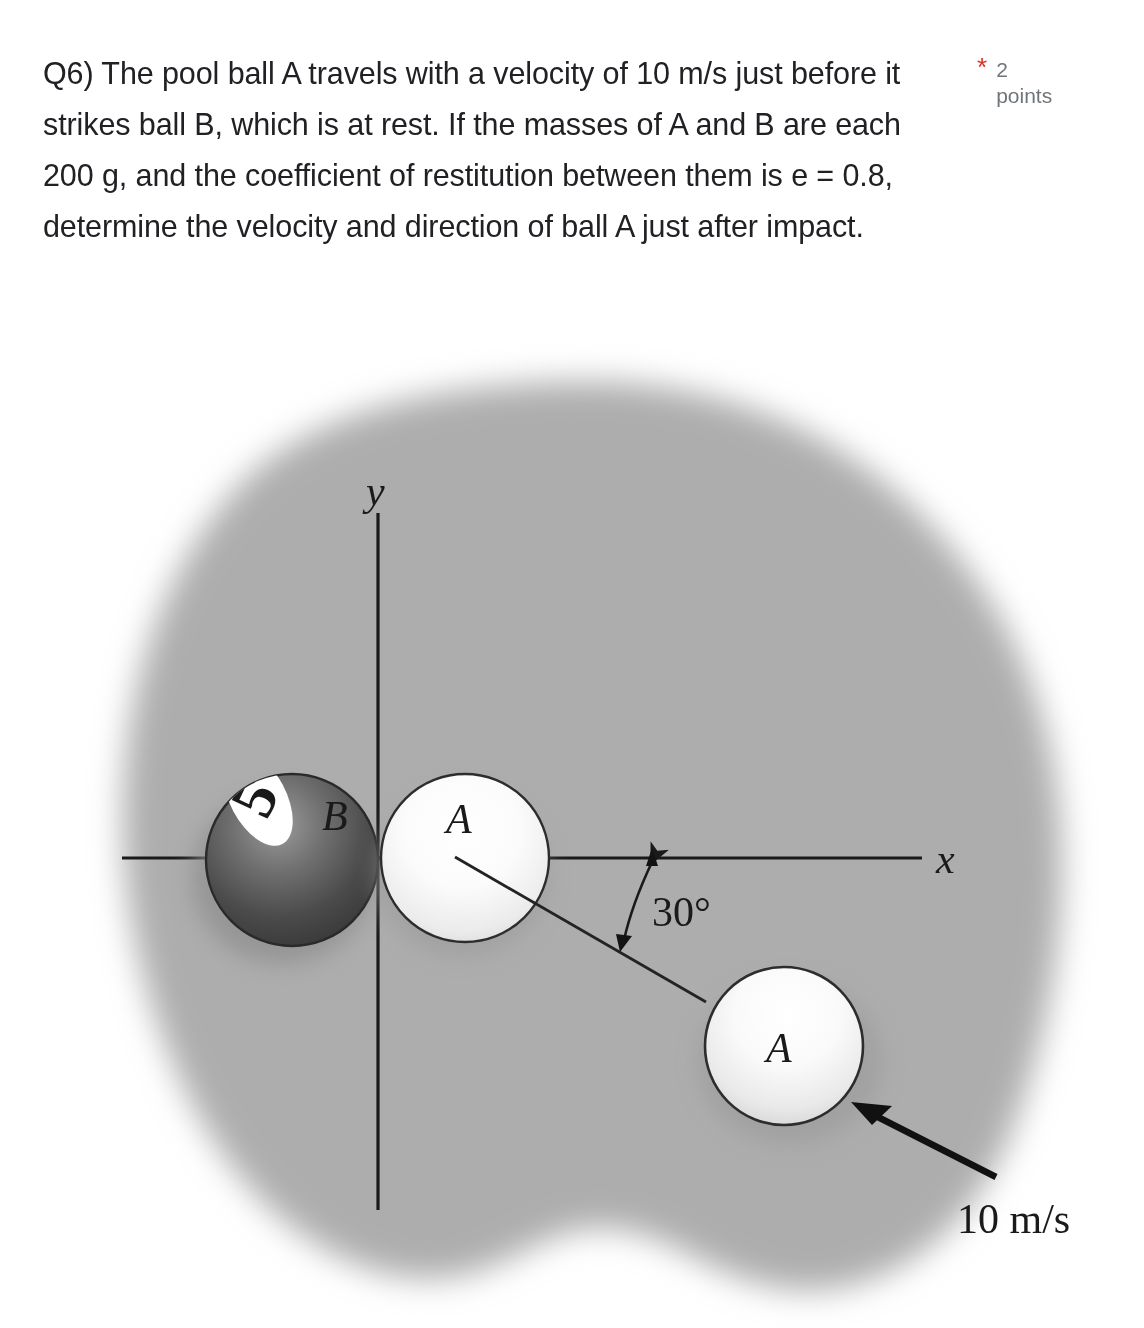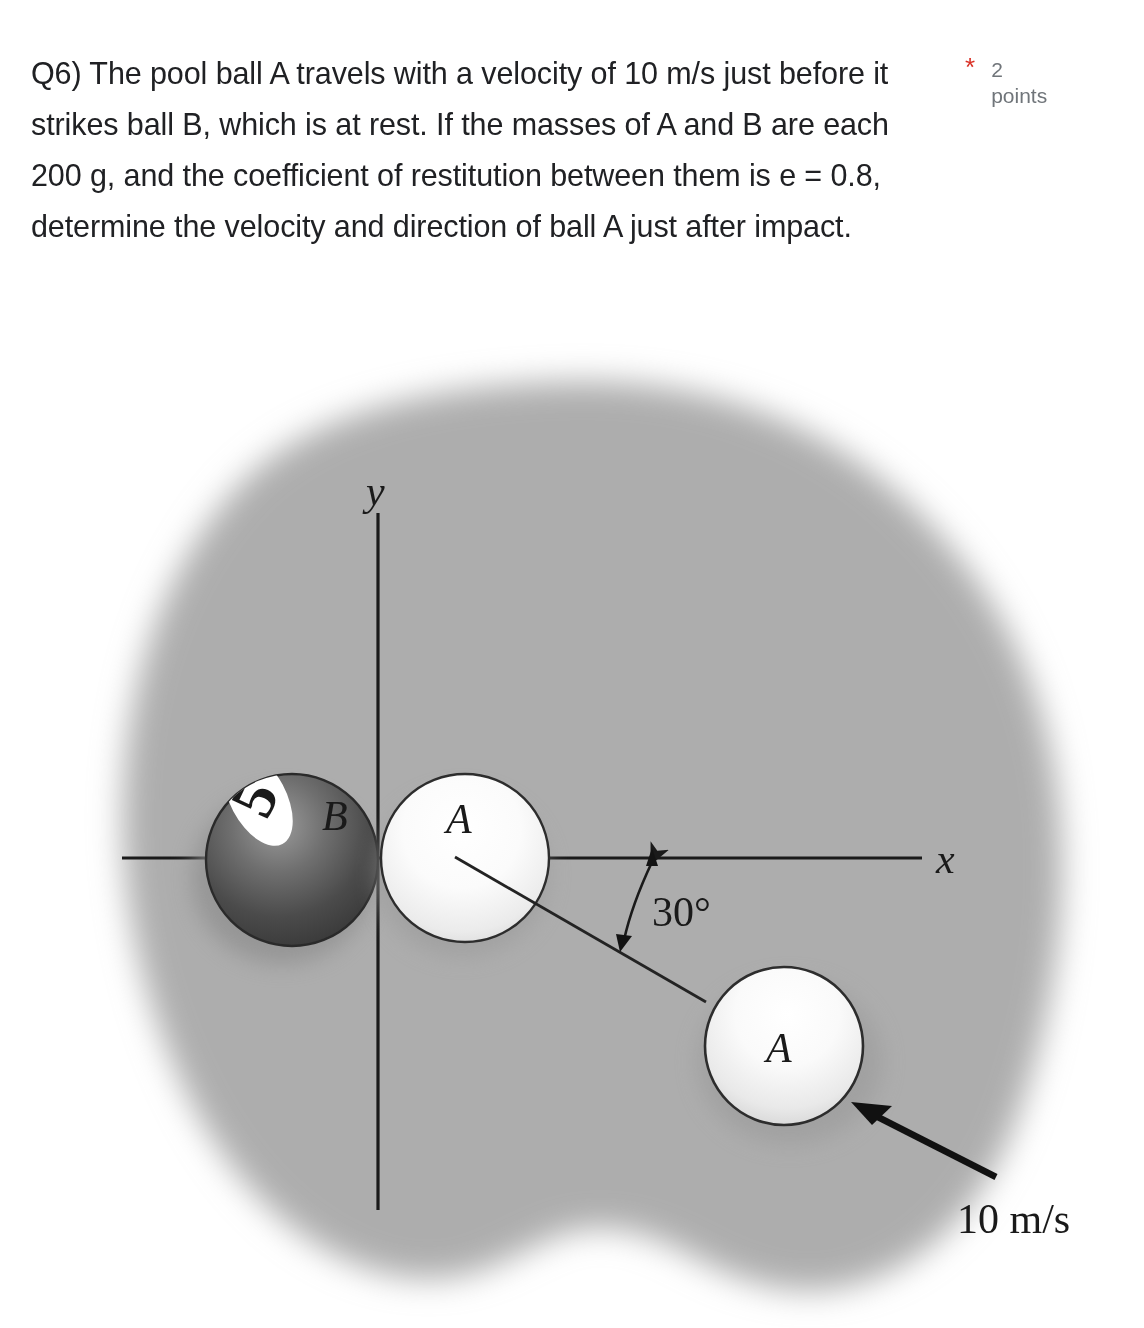--- a/index.html
+++ b/index.html
@@ -12,21 +12,21 @@
     font-family: "Liberation Sans", sans-serif;
     width: 1144px;
     height: 1328px;
     overflow: hidden;
     position: relative;
   }
 
   
   #question-block {
     position: absolute;
-    left: 0;
+    left: 12px;
     top: 0;
     width: 1044px;
     height: 330px;
   }
 
   #question-text {
     position: absolute;
     left: 31px;
     top: 48px;
     width: 905px;
@@ -49,21 +49,20 @@
     color: #d93025;
     font-size: 26px;
     line-height: 20px;
     font-family: "Liberation Sans", sans-serif;
   }
   #points-label {
     color: #70757a;
     font-size: 21px;
     line-height: 26px;
     font-family: "Liberation Sans", sans-serif;
-    margin-left: 7px;
   }
 
   
   #figure-area {
     position: absolute;
     left: 0;
     top: 330px;
     width: 1144px;
     height: 998px;
   }

